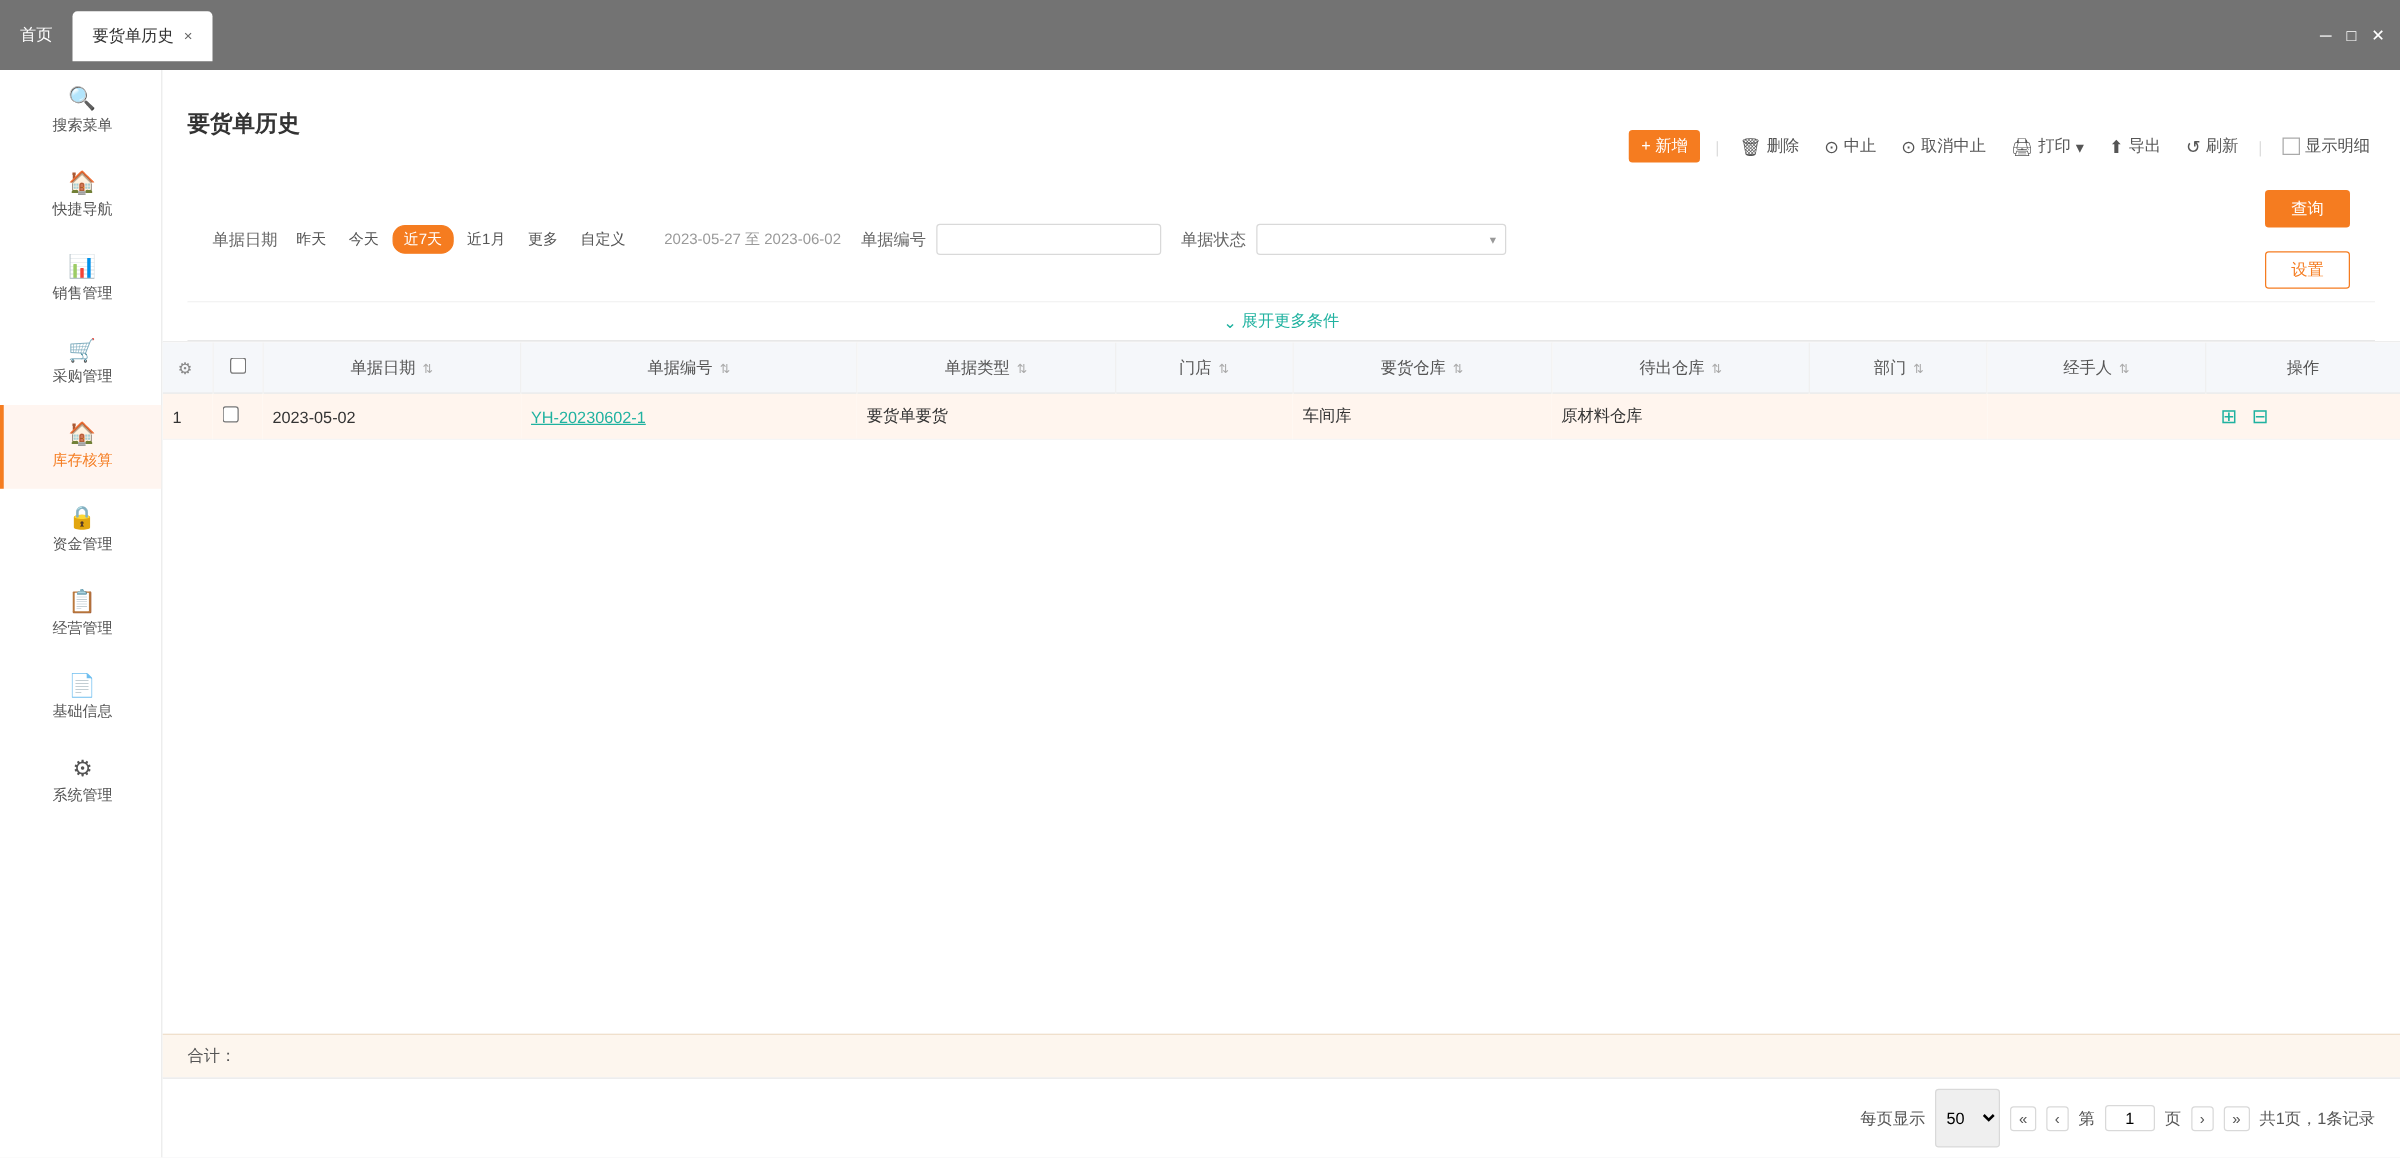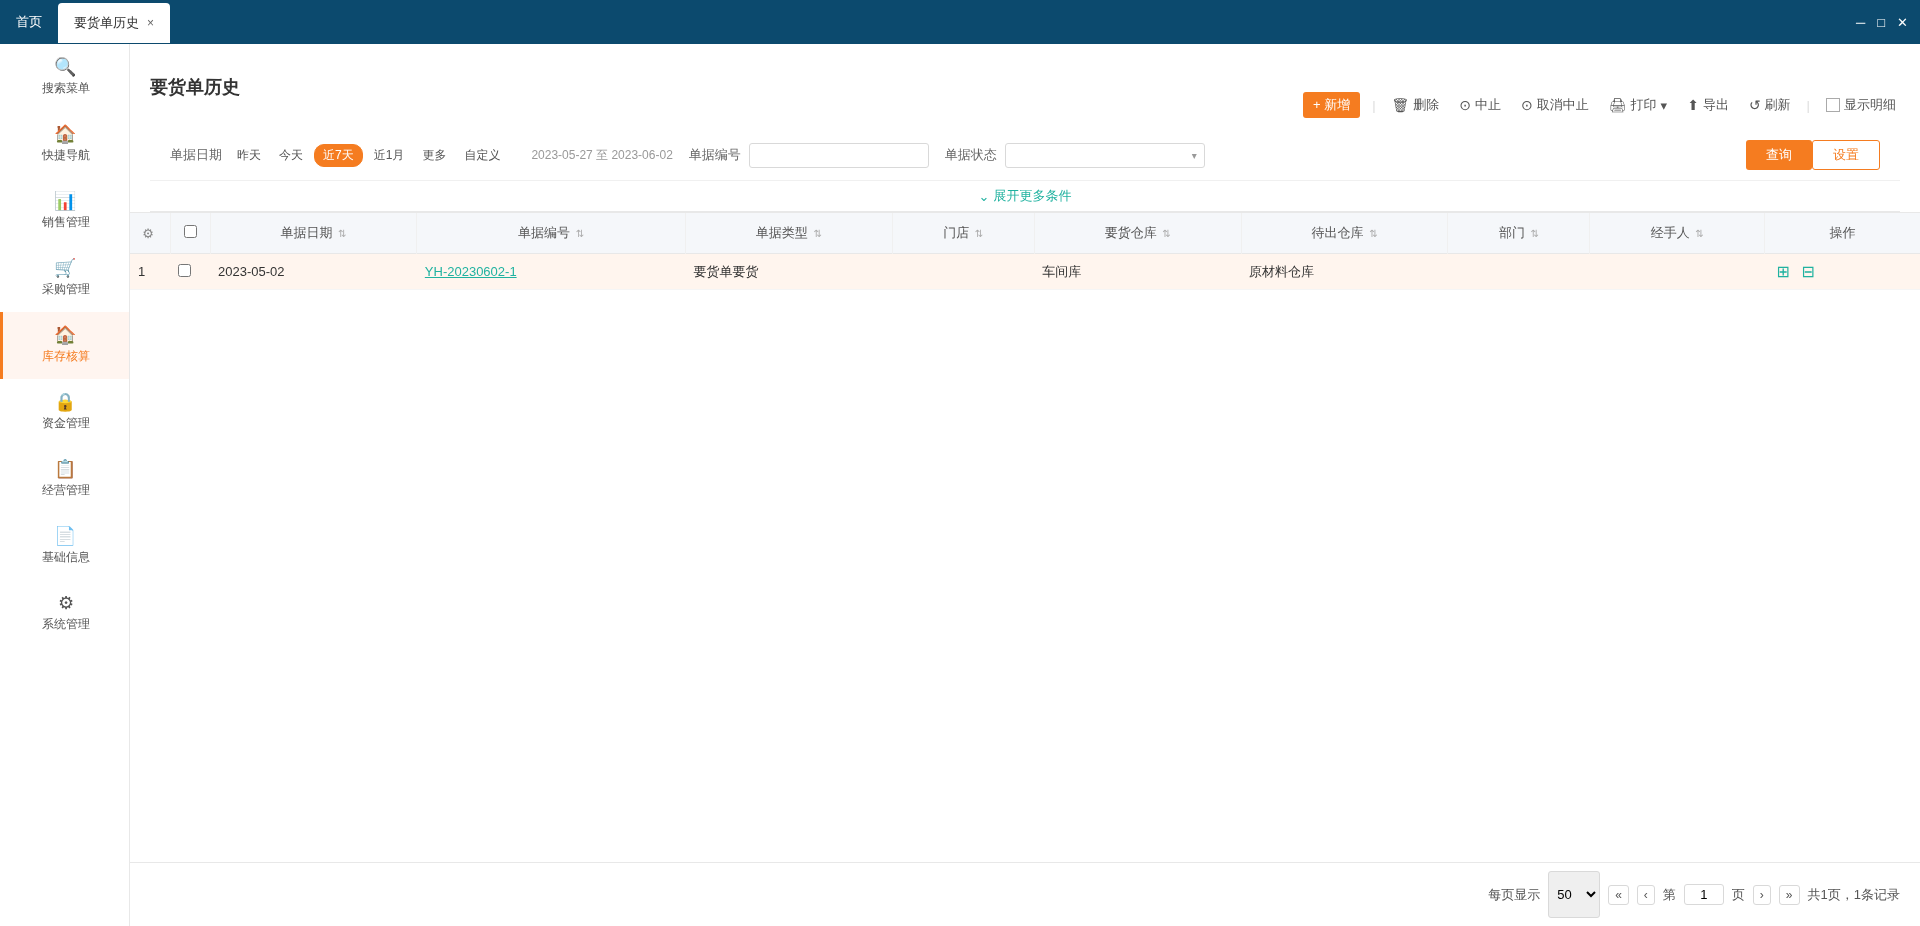--- a/index.html
+++ b/index.html
@@ -1,21 +1,21 @@
 <!DOCTYPE html>
 <html><head>
   <meta charset="utf-8">
   <style>
     * { box-sizing: border-box; margin: 0; padding: 0; }
     body { font-family: "Microsoft YaHei", "PingFang SC", sans-serif; font-size: 13px; background: #f5f5f5; display: flex; flex-direction: column; height: 926px; overflow: hidden; }
 
     
     .top-bar {
-      background: #0c4a6e;
-      height: 44px;
+      background: #737373;
+      height: 56px;
       display: flex;
       align-items: center;
       padding: 0;
       flex-shrink: 0;
       position: relative;
     }
     .tab-item {
       height: 40px;
       display: flex;
       align-items: center;
@@ -218,22 +218,22 @@
       align-items: center;
       gap: 4px;
       color: #20b2a0;
       font-size: 13px;
       cursor: pointer;
     }
 
     
     .action-btns-row {
       display: flex;
-      flex-direction: row;
-      gap: 0;
+      flex-direction: column;
+      gap: 19px;
       margin-left: auto;
     }
     .query-btn {
       background: #f57c20;
       color: #fff;
       border: none;
       border-radius: 3px;
       padding: 6px 20px;
       font-size: 13px;
       cursor: pointer;
@@ -591,20 +591,23 @@
             </td>
             <td>
               <span class="op-icon" title="编辑">⊞</span>
               <span class="op-icon" title="更多">⊟</span>
             </td>
           </tr>
         </tbody>
       </table>
     </div>
 
+    <div class="footer-summary">
+      <span>合计：</span>
+    </div>
 
     <div class="pagination-row">
       <span>每页显示</span>
       <select class="page-size-select">
         <option value="20">20</option>
         <option value="50" selected="">50</option>
         <option value="100">100</option>
         <option value="200">200</option>
       </select>
       <button class="page-nav-btn">«</button>

